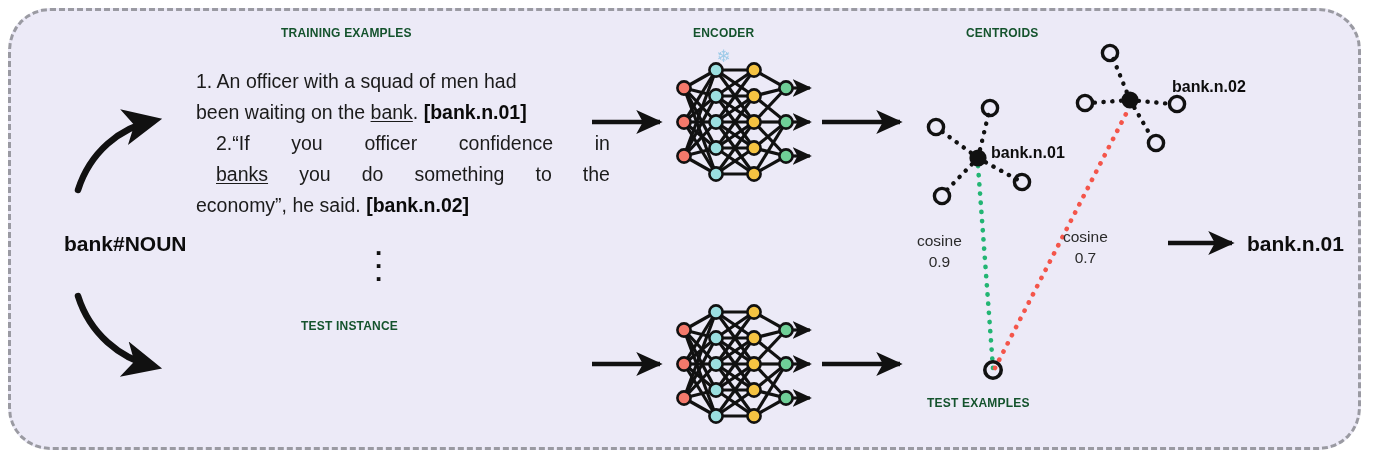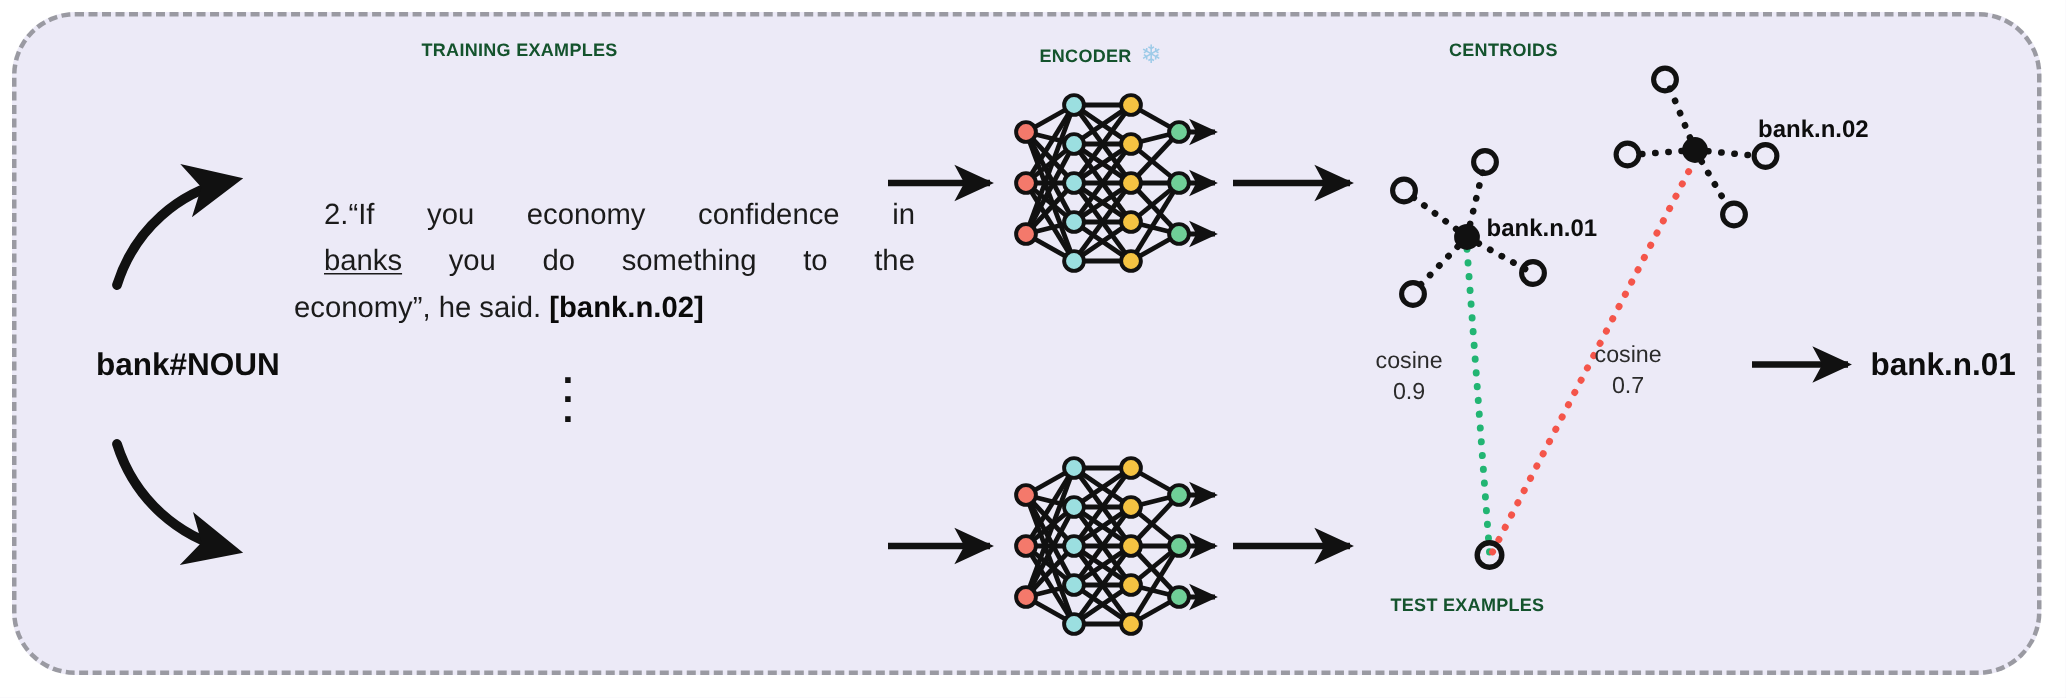--- a/index.html
+++ b/index.html
@@ -307,26 +307,35 @@
       <circle cx="118" cy="26" r="6.6" fill="#6FCF97"></circle>
       <circle cx="118" cy="60" r="6.6" fill="#6FCF97"></circle>
       <circle cx="118" cy="94" r="6.6" fill="#6FCF97"></circle>
     </g>
   </svg>
 
   <div class="abs word-label" style="left:24px; top:232px;margin-left:40px;">bank#NOUN</div>
 
   <div class="abs section-title" style="left:281px; top:26px;">TRAINING EXAMPLES</div>
 
+  <div class="abs body-text" style="left:196px; top:66px; width:400px;">
+    <div>
+      <span>1.</span>
+      <span>An officer with a squad of men had</span>
+    </div>
+    <div>
+      <span>been waiting on the </span><u>bank</u><span>. </span><b>[bank.n.01]</b>
+    </div>
+  </div>
 
   <div class="abs body-text" style="left:196px; top:128px; width:394px;">
     <div class="justify-line">
       <span><span>2.</span><span>“If</span></span>
       <span>you</span>
-      <span>economy</span>
+      <span>officer</span>
       <span>confidence</span>
       <span>in</span>
     </div>
     <div class="justify-line">
       <u>banks</u>
       <span>you</span>
       <span>do</span>
       <span>something</span>
       <span>to</span>
       <span>the</span>
@@ -335,23 +344,24 @@
       <span>economy”, he said. </span><b>[bank.n.02]</b>
     </div>
   </div>
 
   <div class="abs ellipsis-dots" style="left:375px; top:240px;">
     <div>.</div>
     <div>.</div>
     <div>.</div>
   </div>
 
-
-
-  <div class="abs" style="left:693px; top:26px; display:flex; align-items:center; gap:6px;">
+  <div class="abs section-title" style="left:301px; top:319px;">TEST INSTANCE</div>
+
+
+  <div class="abs" style="left:693px; top:26px; display:flex; align-items:center; gap:6px;flex-direction:column;">
     <span class="section-title">ENCODER</span>
     <span class="snowflake">❄</span>
   </div>
 
   <div class="abs section-title" style="left:966px; top:26px;">CENTROIDS</div>
 
   <div class="abs centroid-label" style="left:991px; top:144px;">bank.n.01</div>
   <div class="abs centroid-label" style="left:1136px; top:78px;margin-left:36px;">bank.n.02</div>
 
   <div class="abs cosine-label" style="left:917px; top:230px;">

